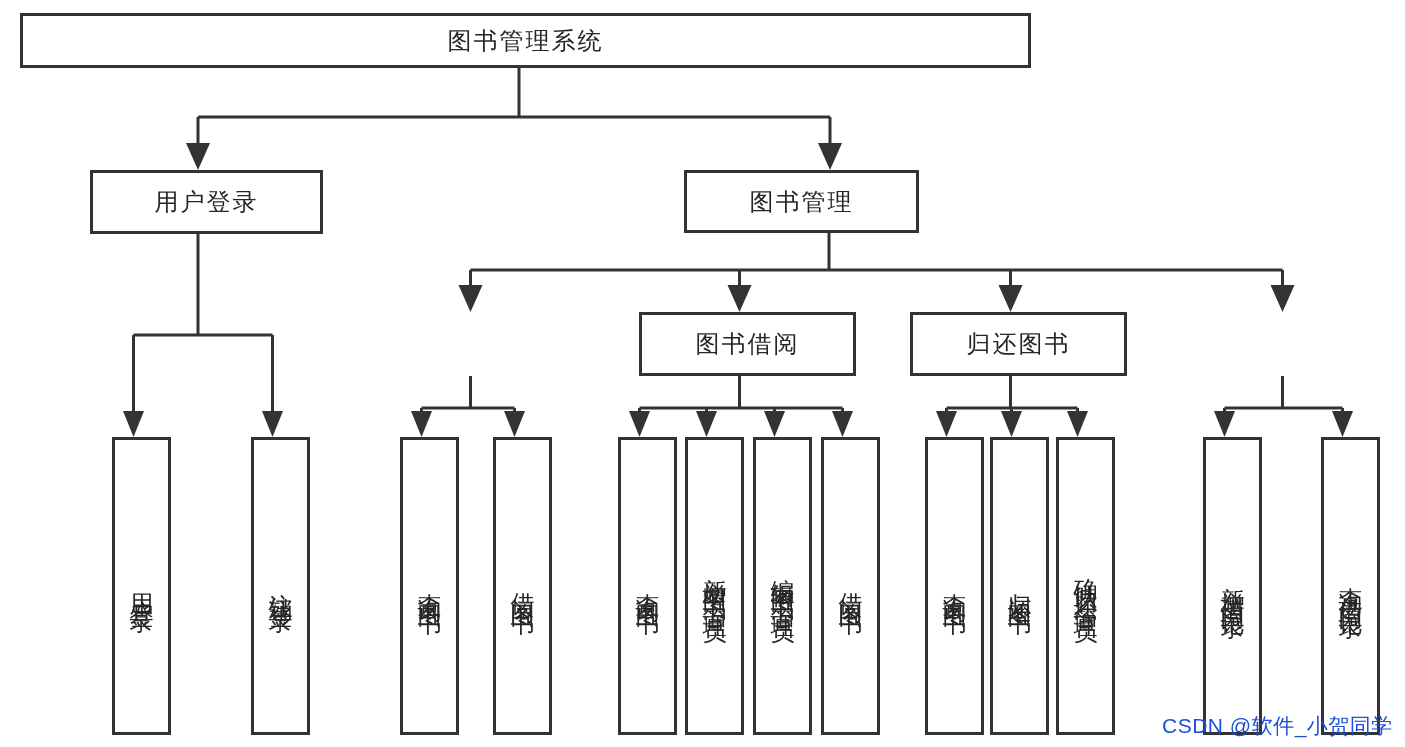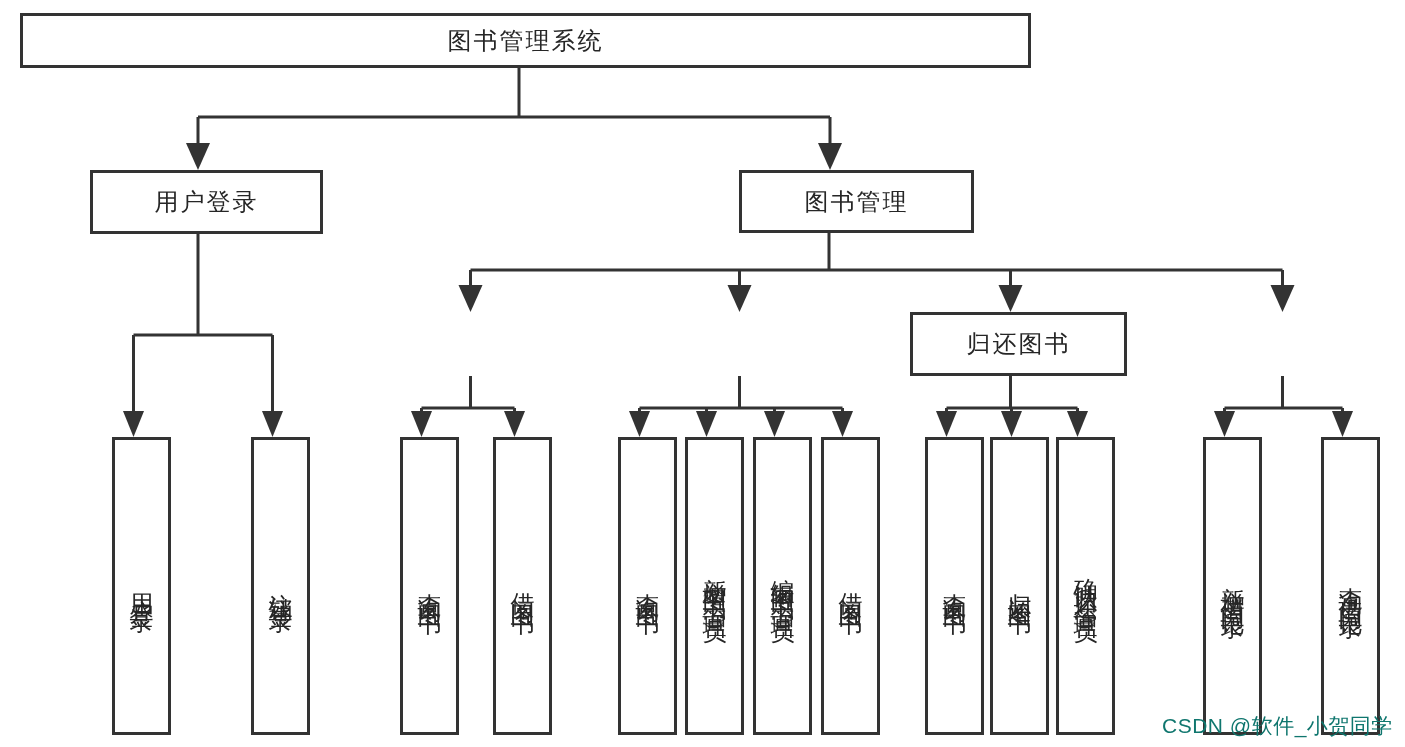--- a/index.html
+++ b/index.html
@@ -14,21 +14,21 @@
     display:flex;align-items:center;justify-content:center;
     color:#262626;font-size:24px;letter-spacing:2px;
     z-index:2;white-space:nowrap;margin-left:8px;
   }
   .vbox{
     writing-mode:vertical-rl;text-orientation:mixed;
     letter-spacing:6px;font-size:24px;white-space:normal;
   }
   .watermark{
     position:absolute;z-index:3;
-    color:#0f766e;font-size:21px;letter-spacing:0.5px;
+    color:#1d4ed8;font-size:21px;letter-spacing:0.5px;
     white-space:nowrap;
   }
 </style>
 </head>
 <body>
 
 <div class="canvas">
 
   <svg class="connectors" width="1405" height="747" viewBox="0 0 1405 747">
     <g stroke="#333333" stroke-width="3" fill="none">
@@ -66,22 +66,23 @@
       <polygon points="1001,411 1022,411 1011.5,437"></polygon>
       <polygon points="1067,411 1088,411 1077.5,437"></polygon>
       <polygon points="1214,411 1235,411 1224.5,437"></polygon>
       <polygon points="1332,411 1353,411 1342.5,437"></polygon>
     </g>
   </svg>
 
   <div class="box" style="left:12px;top:13px;width:1011px;height:55px">图书管理系统</div>
 
   <div class="box" style="left:82px;top:170px;width:233px;height:64px">用户登录</div>
-  <div class="box" style="left:731px;top:170px;width:235px;height:63px">图书管理</div>
+  <div class="box" style="left:676px;top:170px;width:235px;height:63px">图书管理</div>
 
+  <div class="box" style="left:631px;top:312px;width:217px;height:64px">图书借阅</div>
   <div class="box" style="left:902px;top:312px;width:217px;height:64px">归还图书</div>
 
   <div class="box vbox" style="left:104px;top:437px;width:59px;height:298px">用户登录</div>
   <div class="box vbox" style="left:243px;top:437px;width:59px;height:298px">注销登录</div>
 
   <div class="box vbox" style="left:392px;top:437px;width:59px;height:298px">查询图书</div>
   <div class="box vbox" style="left:485px;top:437px;width:59px;height:298px">借阅图书</div>
 
   <div class="box vbox" style="left:610px;top:437px;width:59px;height:298px">查询图书</div>
   <div class="box vbox" style="left:677px;top:437px;width:59px;height:298px">新增图书（管理员）</div>

